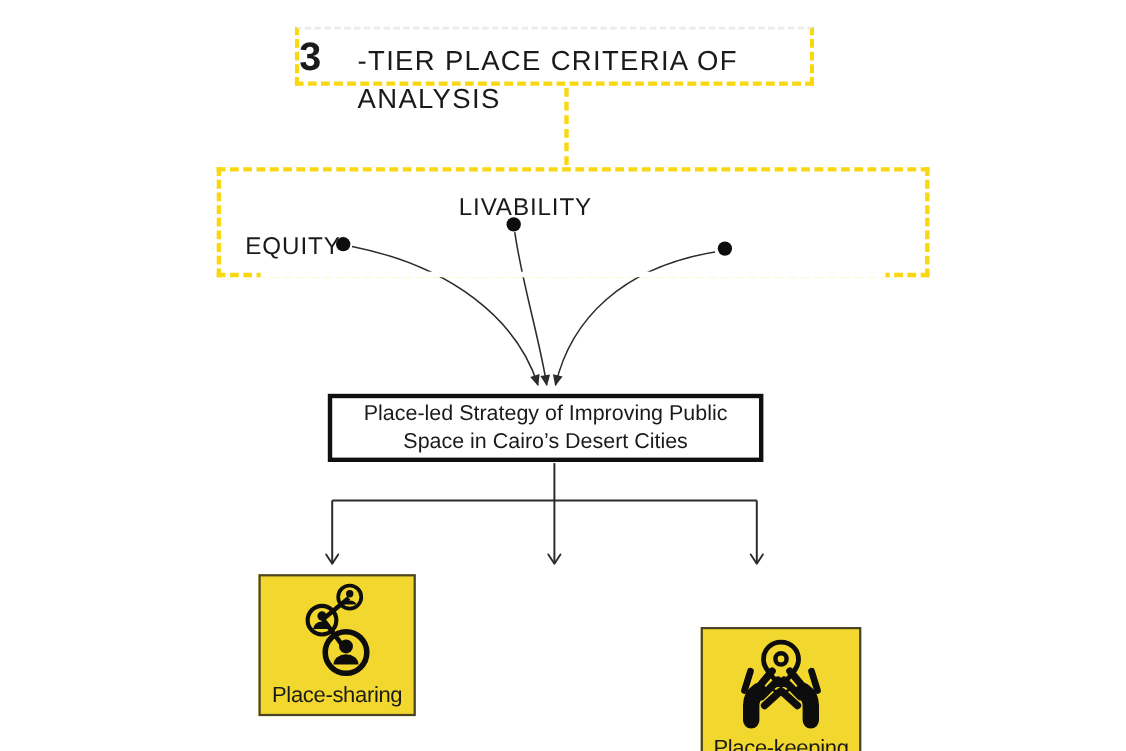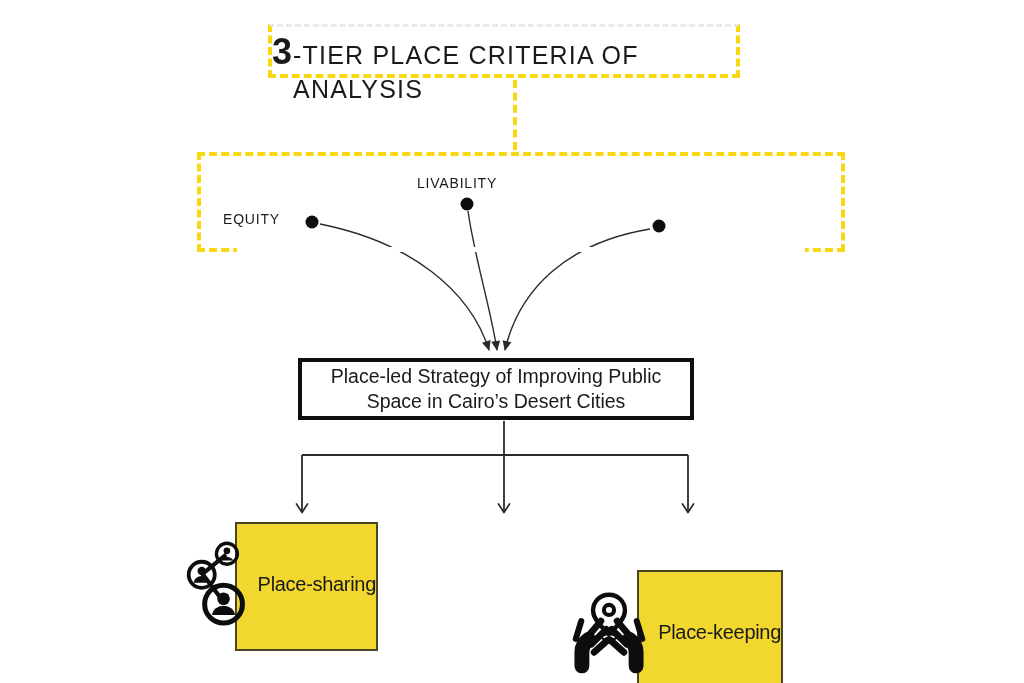--- a/index.html
+++ b/index.html
@@ -17,46 +17,46 @@
   .abs{position:absolute;}
   .overlay{left:0;top:0;pointer-events:none;}
   .flow{stroke:var(--line);fill:none;}
 
   .title-box{
     left:268px;top:24px;width:472px;height:54px;box-sizing:border-box;
     border:4px dashed var(--dash-yellow);border-top:3px dashed #ebebeb;
     display:flex;align-items:baseline;justify-content:center;gap:1px;padding-top:6px;
   }
   .title-num{font-size:36px;font-weight:bold;line-height:38px;}
-  .title-text{font-size:25px;font-weight:500;letter-spacing:1.2px;line-height:34px;}
+  .title-text{font-size:25px;font-weight:500;letter-spacing:1.2px;line-height:34px;margin-left:32px;}
 
   .connector-v{left:513px;top:80px;height:70px;width:0;border-left:4px dashed var(--dash-yellow);}
 
   .criteria-box{
     left:197px;top:152px;width:648px;height:100px;box-sizing:border-box;
     border:4px dashed var(--dash-yellow);
   }
   .criteria-cover{position:absolute;left:36px;right:36px;bottom:-4px;height:5px;background:#fff;}
 
-  .crit-label{font-size:14px;font-weight:500;letter-spacing:0.8px;}
+  .crit-label{font-size:22px;font-weight:500;letter-spacing:0.8px;}
   #crit-equity{left:223px;top:211px;}
   #crit-livability{left:417px;top:175px;}
   #crit-governance{left:670px;top:214px;}
 
   .strategy-box{
     left:298px;top:358px;width:396px;height:62px;box-sizing:border-box;
     border:4px solid #0f0f0f;display:flex;align-items:center;justify-content:center;
     text-align:center;background:#fff;
   }
   .strategy-text{font-size:19.5px;font-weight:500;line-height:1.3;width:382px;}
 
   .tile{
     top:522px;height:129px;box-sizing:border-box;background:var(--tile-yellow);
     border:2px solid var(--tile-border);
-    display:flex;flex-direction:row;align-items:center;justify-content:flex-end;
+    display:flex;flex-direction:column;align-items:center;justify-content:flex-end;
     padding-bottom:5px;
     text-align:center;
   }
   #tile-sharing{left:235px;width:143px;}
   #tile-living{left:430px;width:147px;}
   #tile-keeping{left:637px;width:146px;margin-top:48px;}
   .tile .iconwrap{flex:1;display:flex;align-items:center;justify-content:center;width:100%;}
   .tile-label{font-size:20px;font-weight:500;letter-spacing:-0.3px;white-space:nowrap;}
   .blk{fill:#0d0d0d;}
   .stk{stroke:#0d0d0d;fill:none;}

